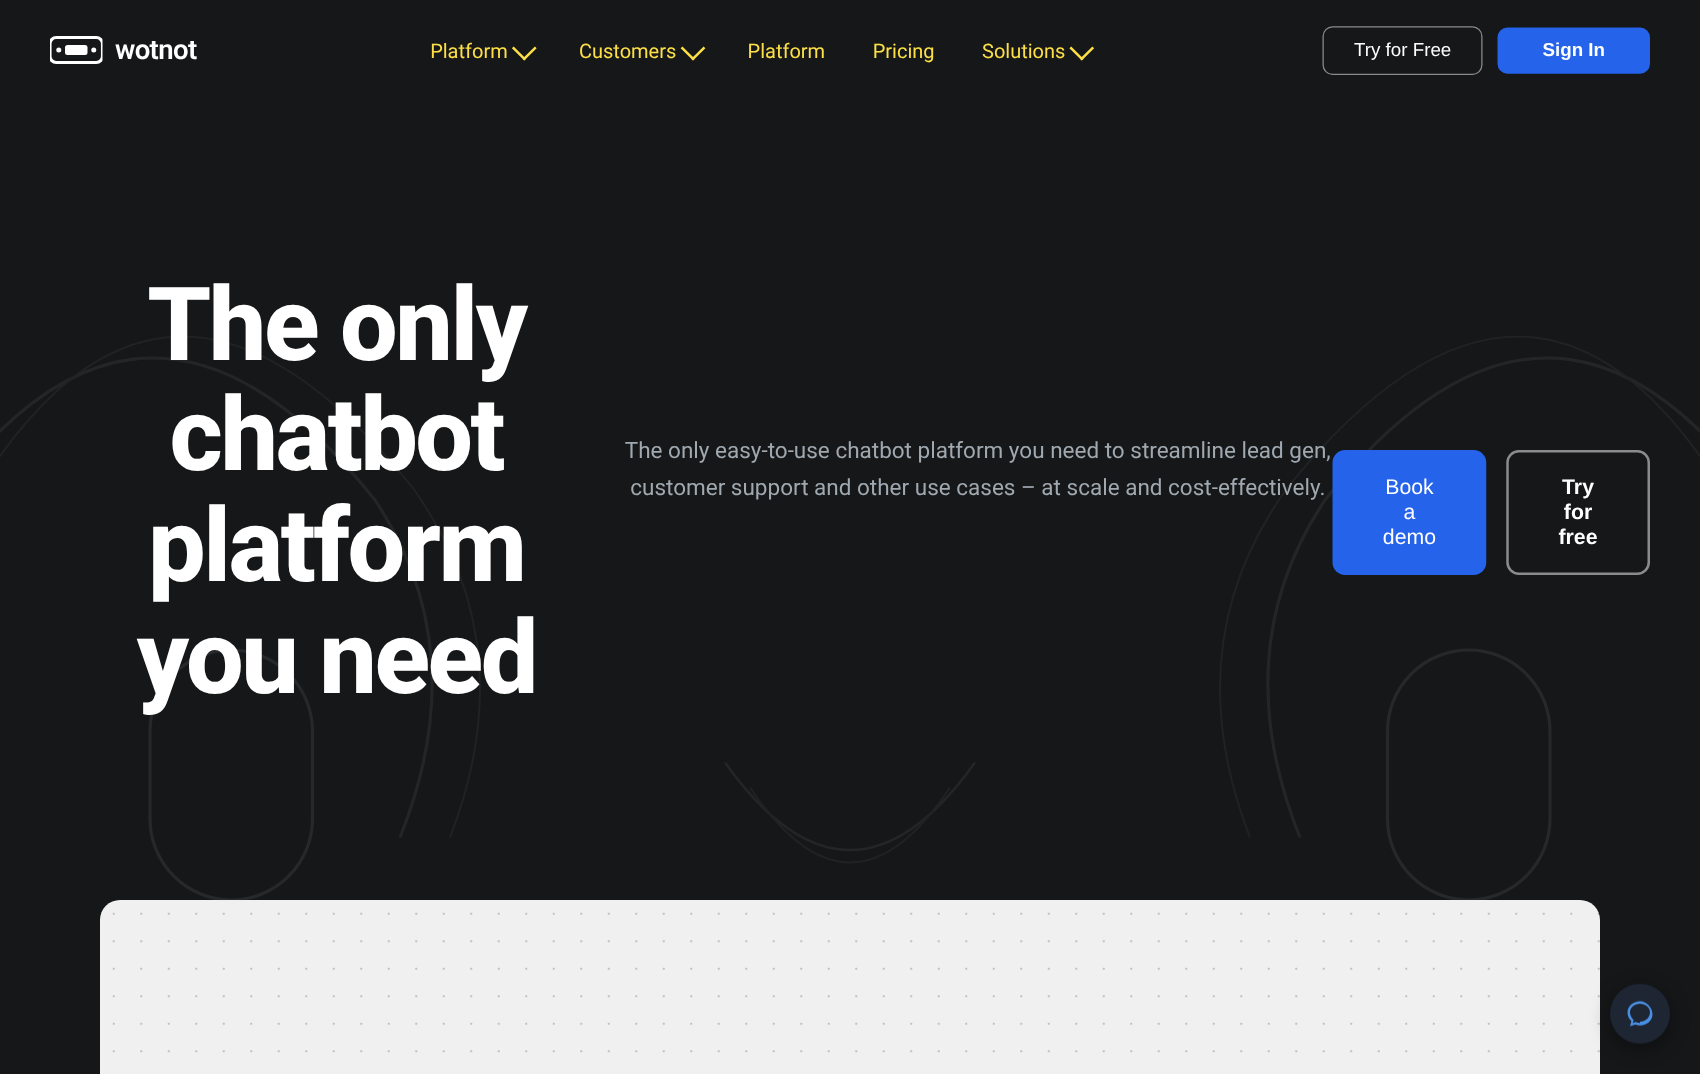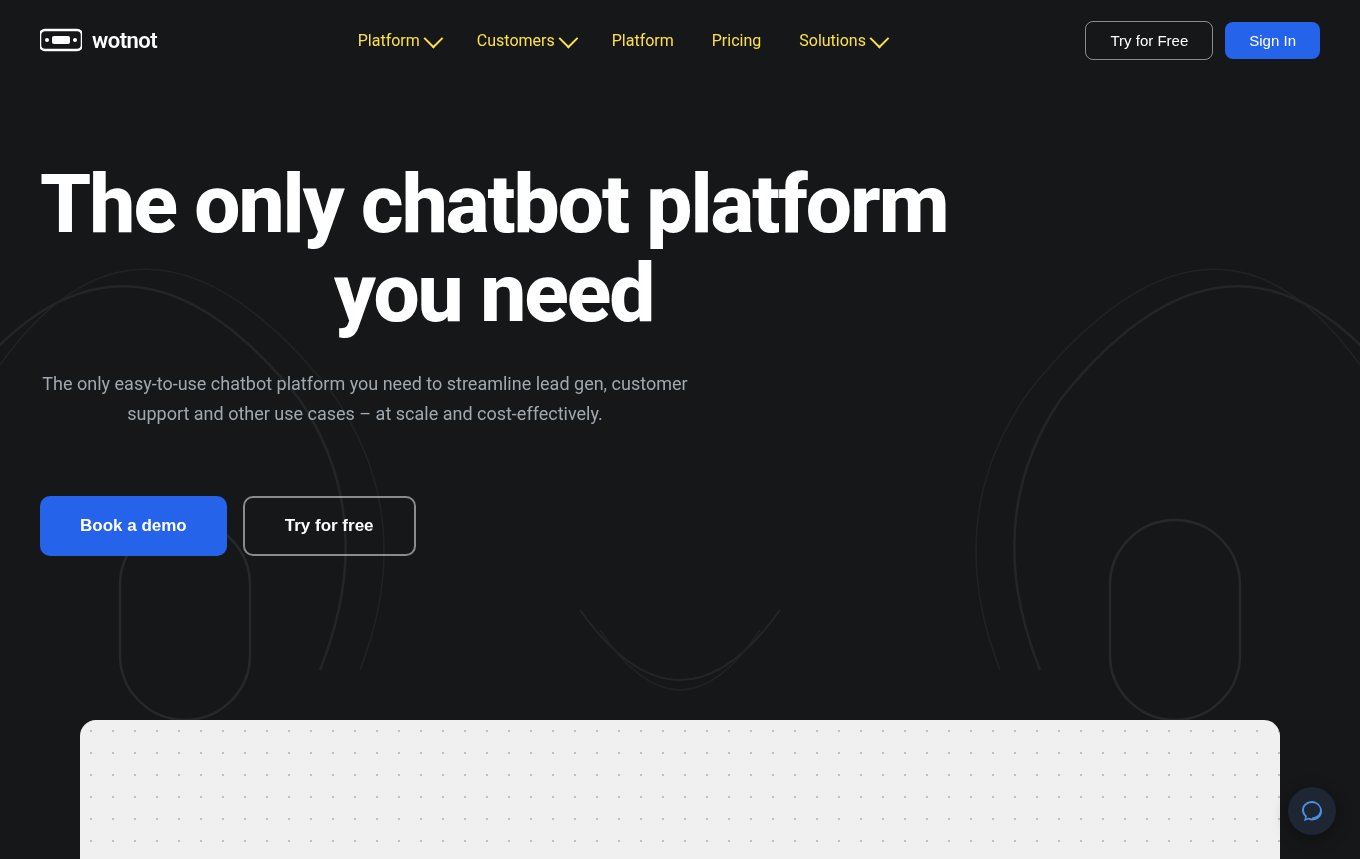--- a/index.html
+++ b/index.html
@@ -88,34 +88,34 @@
       font-weight: 500;
       cursor: pointer;
       transition: border-color 0.2s;
     }
 
     .btn-sign-in {
       background: #2563eb;
       color: #ffffff;
       border: none;
       border-radius: 8px;
-      padding: 10px 24px;
+      padding: 10px 36px;
       font-size: 15px;
-      font-weight: 400;
+      font-weight: 700;
       cursor: pointer;
       transition: background 0.2s;
       text-align: center;
     }
 
     
     .hero {
       position: relative;
       display: flex;
-      flex-direction: column;
-      align-items: flex-start;
+      flex-direction: row;
+      align-items: center;
       text-align: center;
       padding: 80px 40px 60px;
       overflow: hidden;
       min-height: 640px;
     }
 
     
     .hero-bg {
       position: absolute;
       inset: 0;
@@ -160,21 +160,21 @@
       z-index: 2;
     }
 
     .btn-book-demo {
       background: #2563eb;
       color: #ffffff;
       border: none;
       border-radius: 10px;
       padding: 18px 40px;
       font-size: 17px;
-      font-weight: 700;
+      font-weight: 400;
       cursor: pointer;
       transition: background 0.2s;
     }
 
     .btn-try-hero {
       background: transparent;
       color: #ffffff;
       border: 2px solid rgba(255,255,255,0.5);
       border-radius: 10px;
       padding: 18px 40px;

